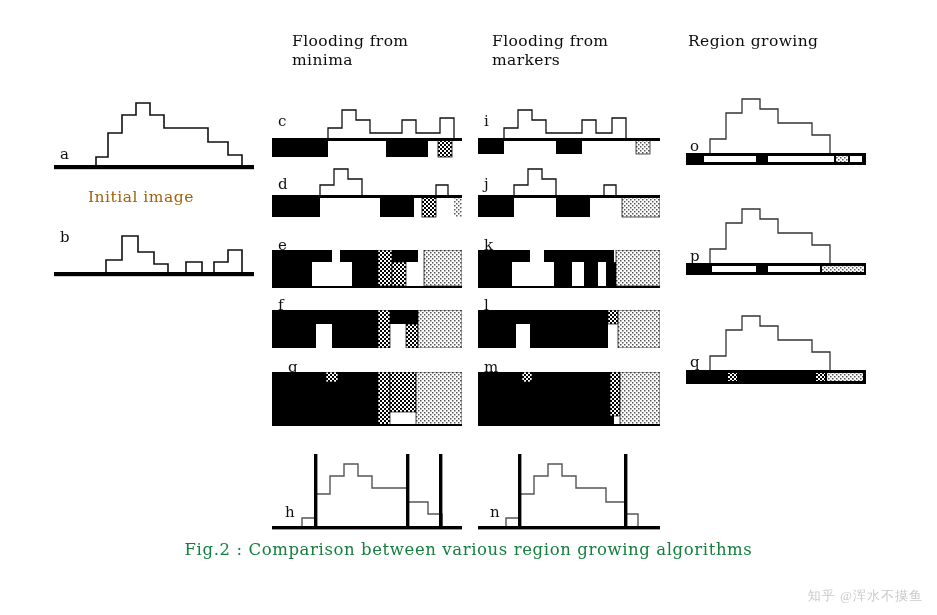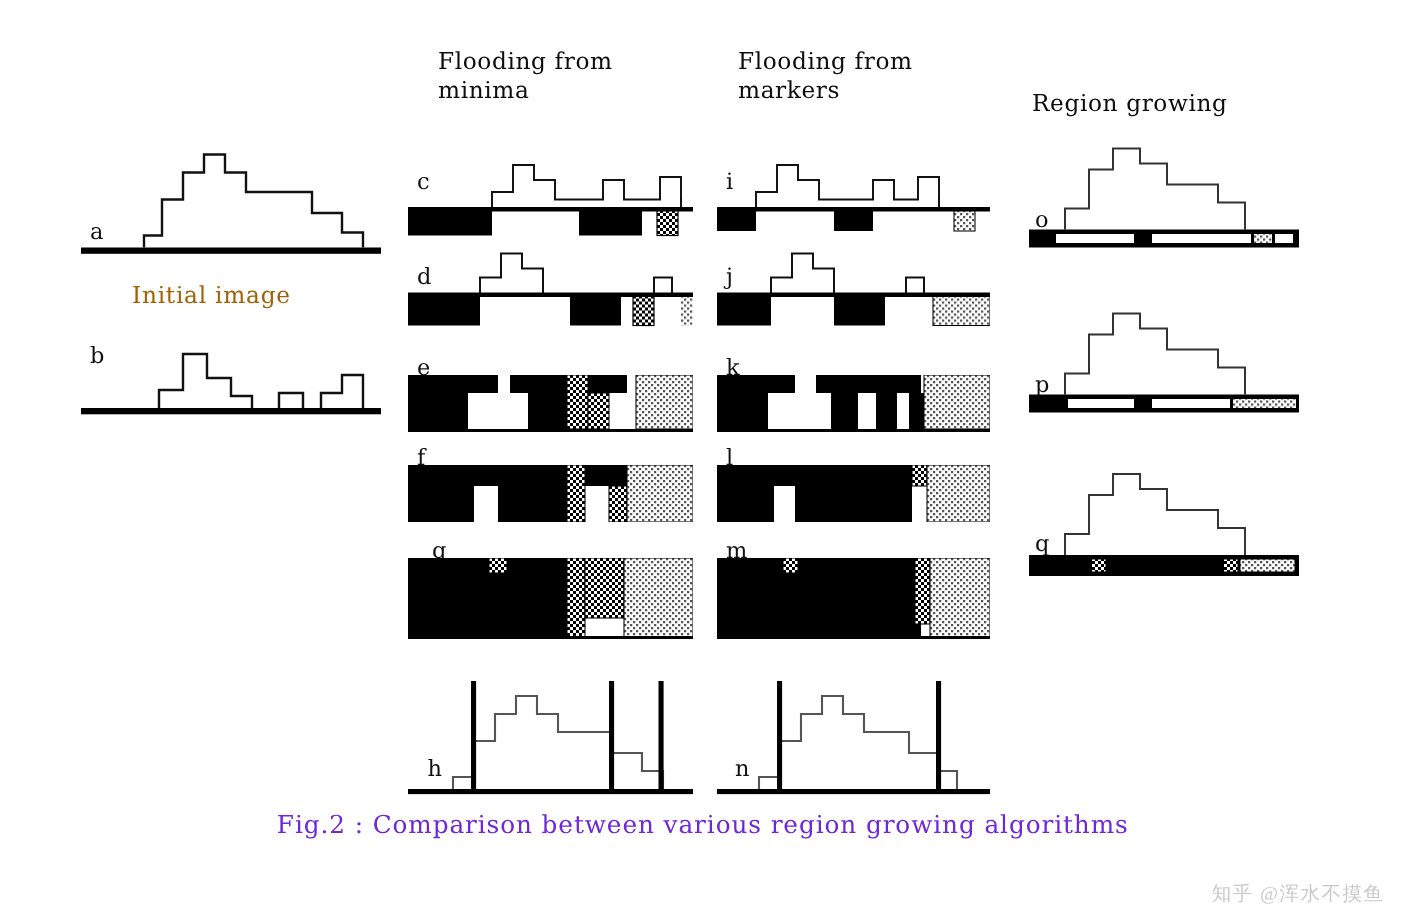--- a/index.html
+++ b/index.html
@@ -36,21 +36,21 @@
     white-space:nowrap;
   }
   #caption{
     position:absolute;
     left:0;width:937px;
     top:540px;
     text-align:center;
     font-family:"DejaVu Serif", serif;
     font-size:16.5px;
     letter-spacing:0.6px;
-    color:#6d28d9;
+    color:#15803d;
   }
   #watermark{
     position:absolute;
     right:14px;bottom:10px;
     font-family:Liberation Serif, serif;
     font-size:13px;
     color:#c9c9c9;
     letter-spacing:1px;
     white-space:nowrap;
   }
@@ -58,21 +58,21 @@
 </style>
 </head>
 <body>
 
 <div id="figure">
 
   <div class="col-head" style="left:292px;top:32px;">Flooding from
 minima</div>
   <div class="col-head" style="left:492px;top:32px;">Flooding from
 markers</div>
-  <div class="col-head" style="left:688px;top:32px;margin-top:28px;">Region growing</div>
+  <div class="col-head" style="left:688px;top:32px;">Region growing</div>
 
   <div class="panel-label" style="left:60px;top:145px;">a</div>
   <div class="cap-label" style="left:88px;top:188px;">Initial image</div>
   <div class="panel-label" style="left:60px;top:228px;">b</div>
 
   <svg style="position:absolute;left:50px;top:95px;" width="210" height="75" viewBox="0 0 210 75">
     <polyline points="46,70 46,62 58,62 58,38 72,38 72,20 86,20 86,8 100,8 100,20 114,20 114,33 158,33 158,47 178,47 178,60 192,60 192,70" fill="none" stroke="#111" stroke-width="1.6"></polyline>
     <rect x="4" y="70" width="200" height="4.2" fill="#000"></rect>
   </svg>
 

